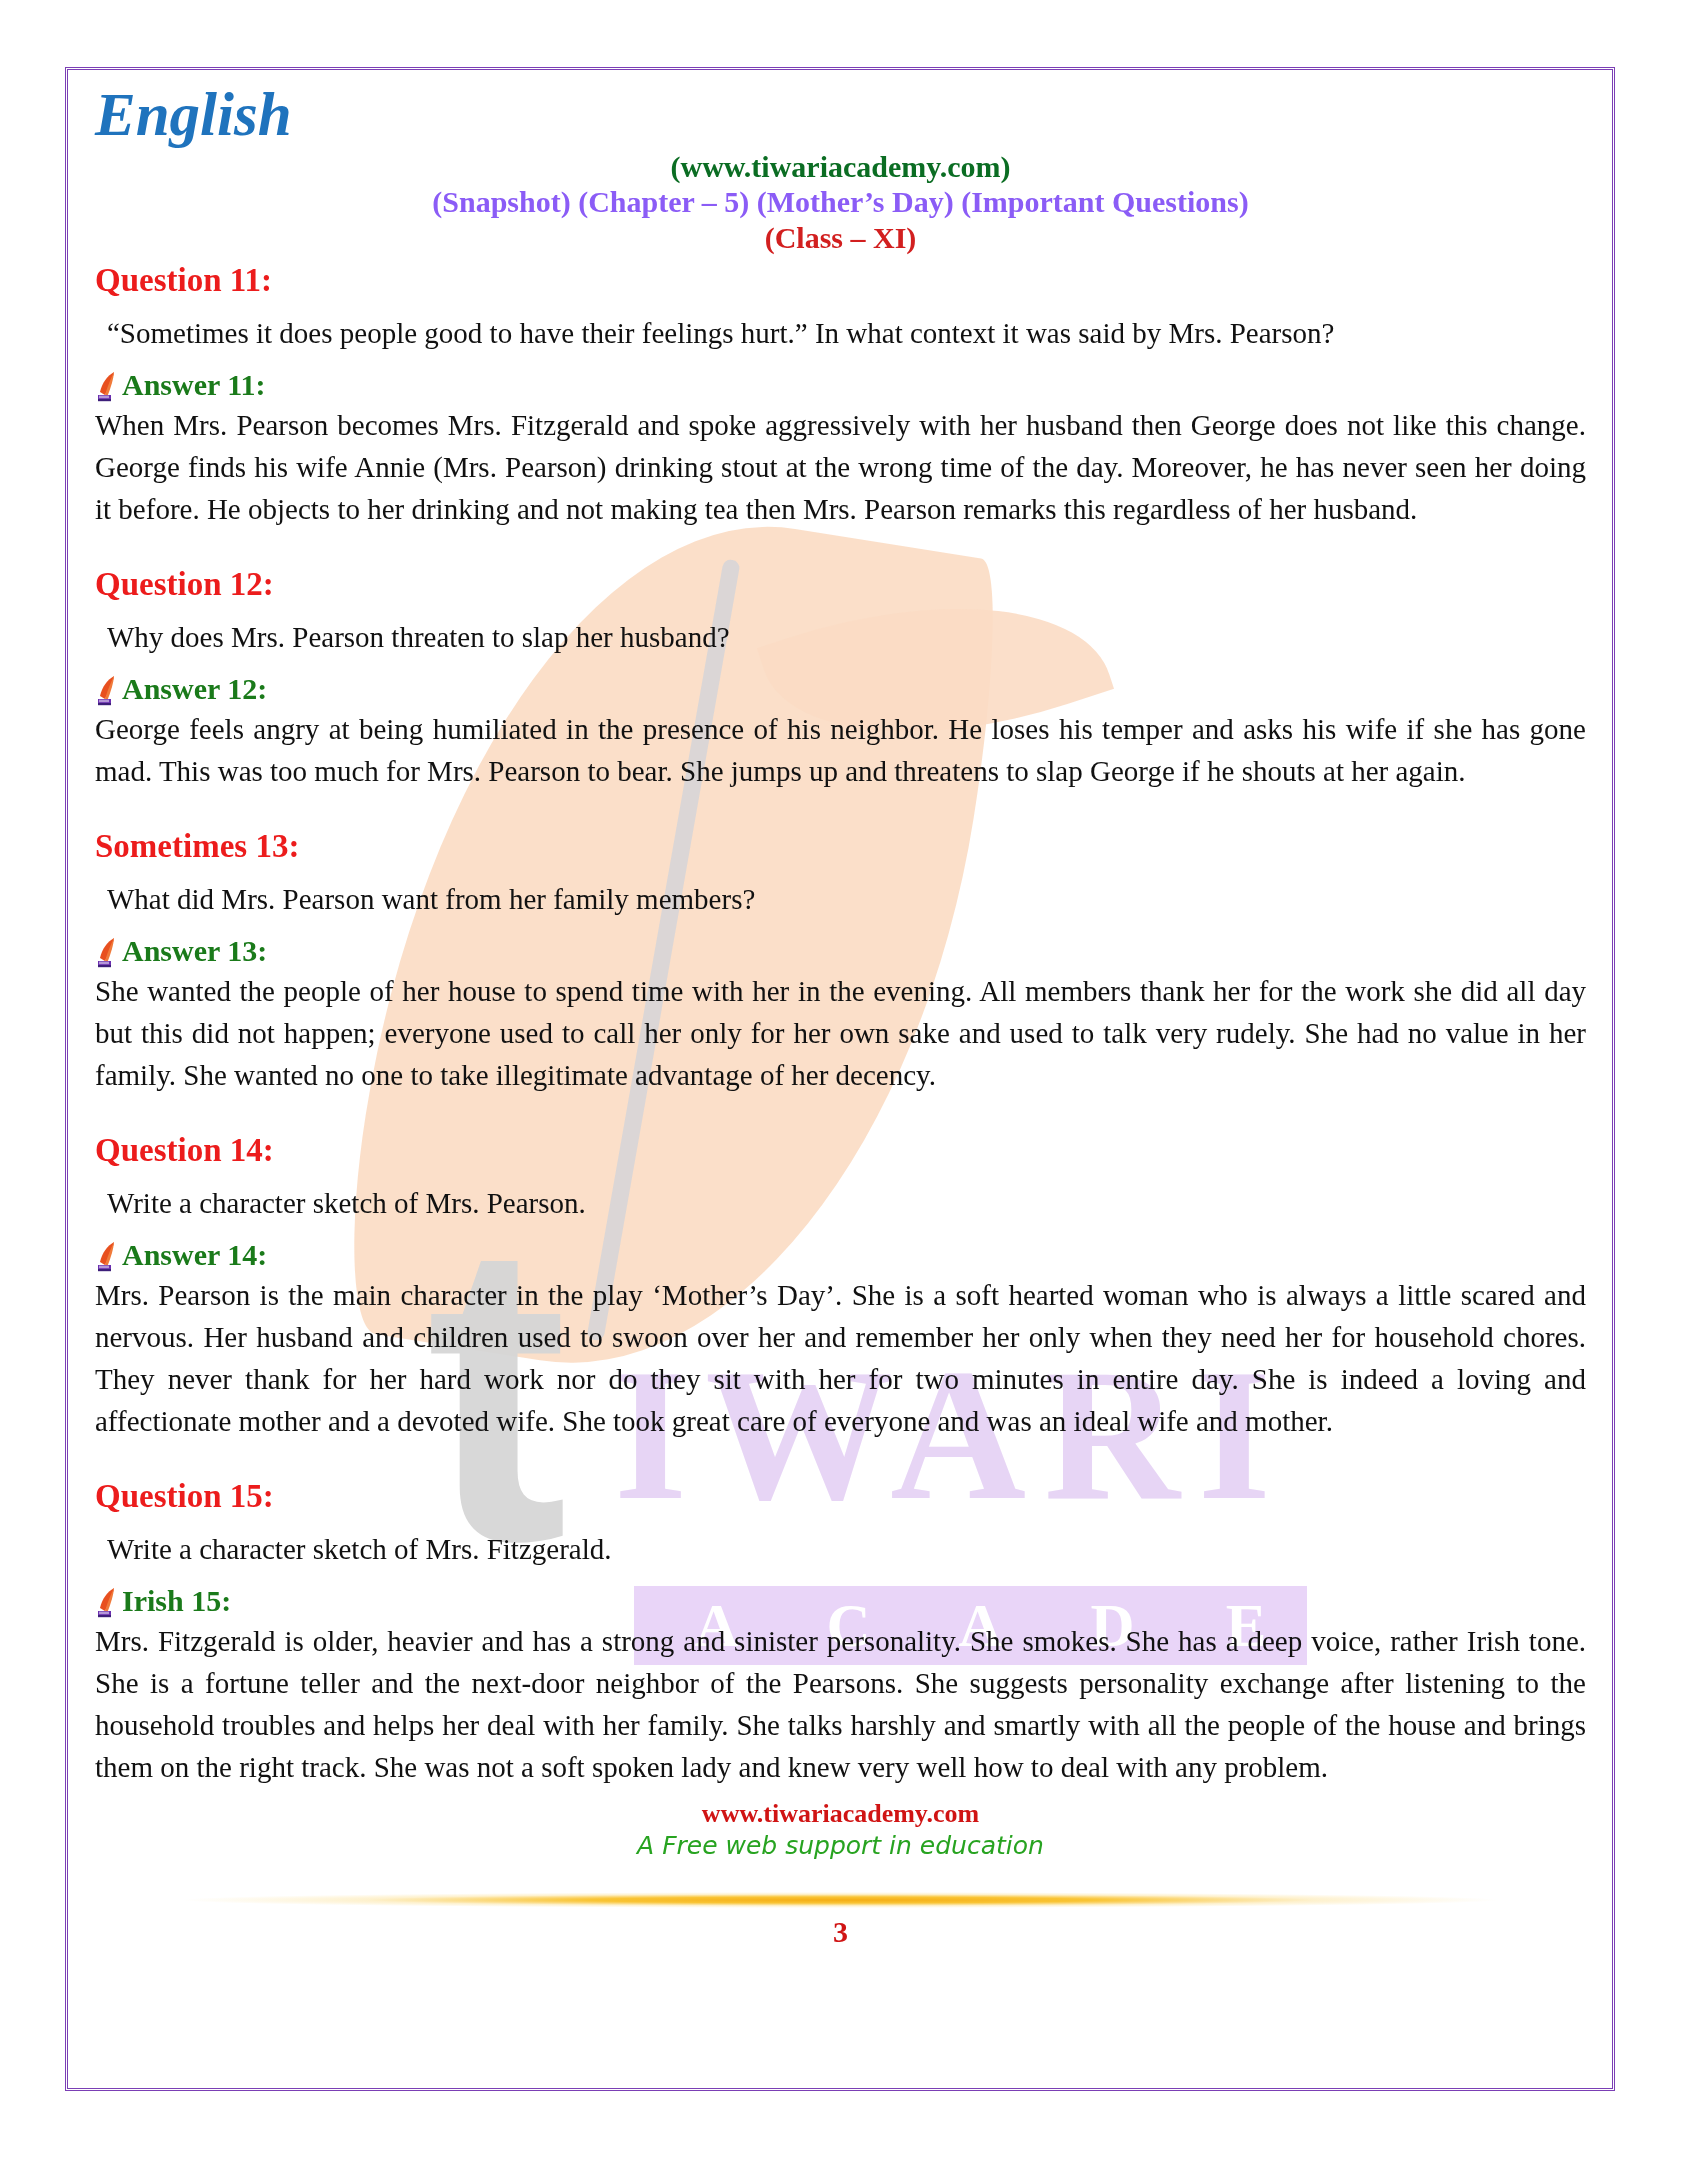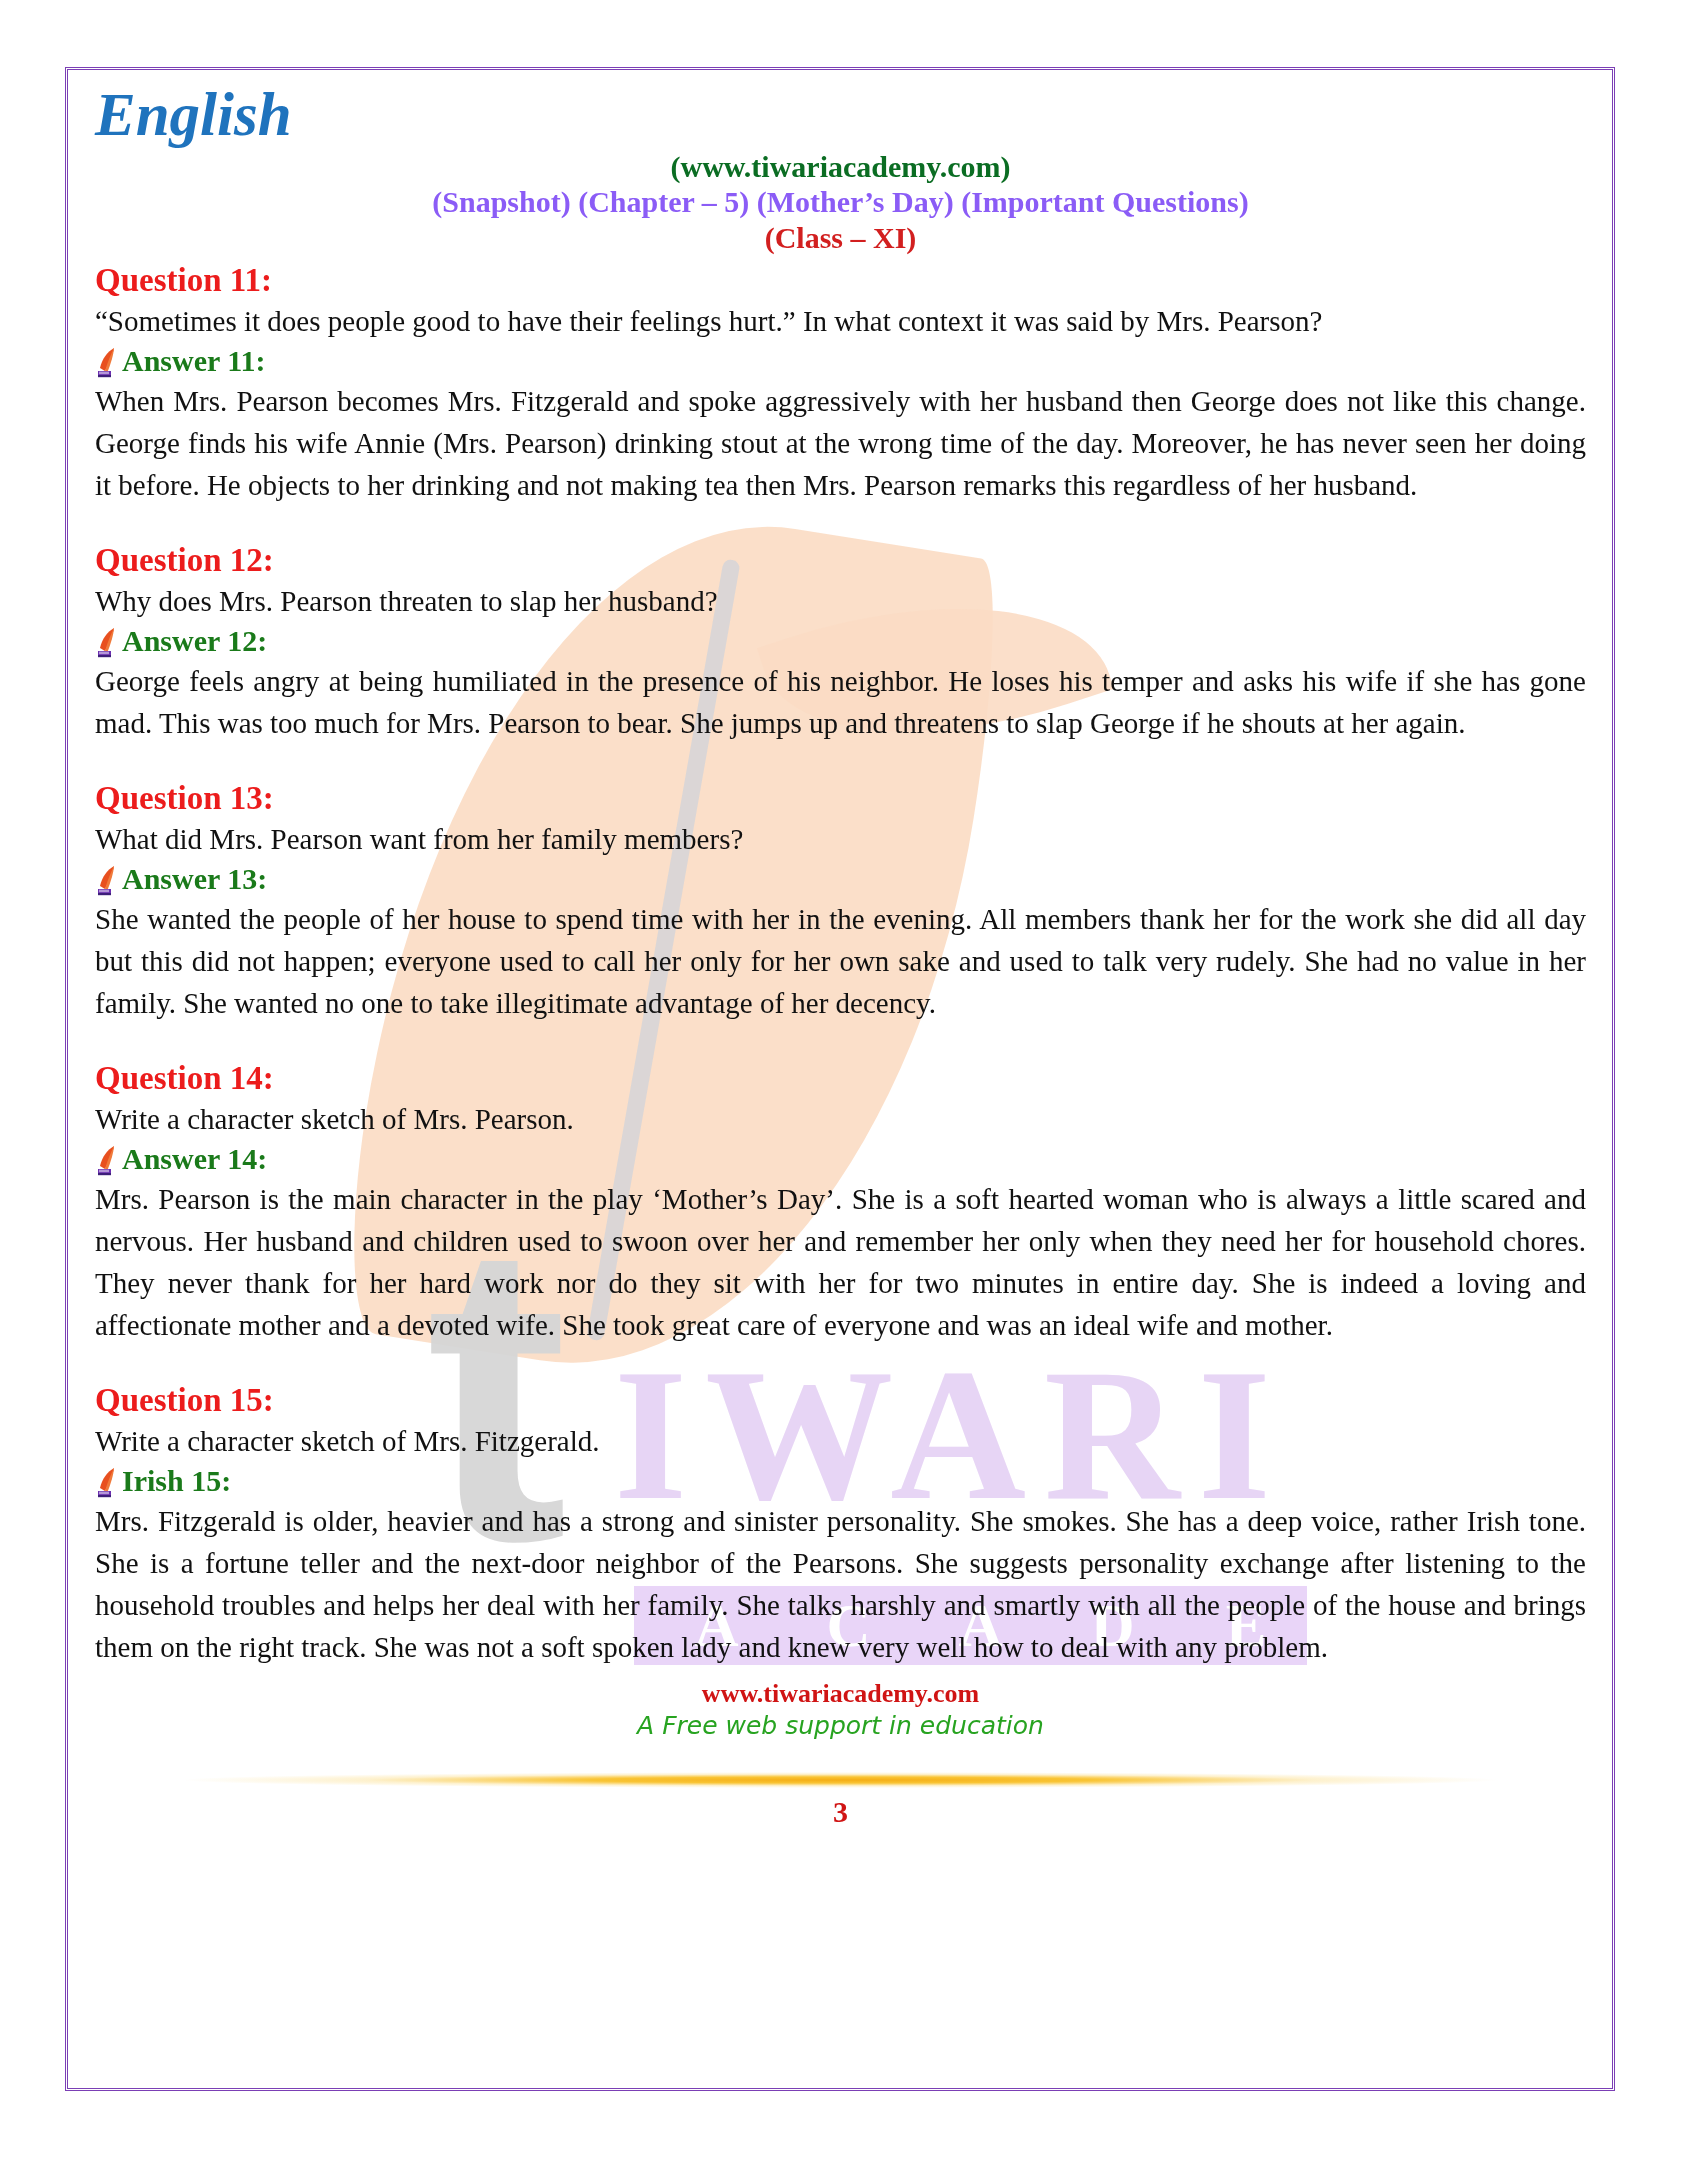--- a/index.html
+++ b/index.html
@@ -185,21 +185,21 @@
     font-weight: 700;
     font-size: 33px;
     line-height: 40px;
     margin: 0;
   }
   .q-text {
     color: #111111;
     font-family: "Liberation Serif", serif;
     font-size: 29px;
     line-height: 42px;
-    margin: 0;
+    margin: 12px;
     text-align: left;
   }
   .a-label-row {
     display: flex;
     align-items: flex-end;
     margin: 0;
     line-height: 40px;
   }
   .quill-icon {
     display: inline-block;
@@ -326,21 +326,21 @@
               <rect x="10.5" y="25.6" width="1" height="2.6" fill="#ffffff"></rect>
               <rect x="12.5" y="25.6" width="1" height="2.6" fill="#ffffff"></rect>
             </svg>
           </span>
           <span class="a-label">Answer 12:</span>
         </div>
         <div class="a-text">George feels angry at being humiliated in the presence of his neighbor. He loses his temper and asks his wife if she has gone mad. This was too much for Mrs. Pearson to bear. She jumps up and threatens to slap George if he shouts at her again.</div>
       </div>
 
       <div class="qa-block">
-        <div class="q-label">Question 13:</div>
+        <div class="q-label">Sometimes 13:</div>
         <div class="q-text">What did Mrs. Pearson want from her family members?</div>
         <div class="a-label-row">
           <span class="quill-icon">
             <svg width="26" height="34" viewBox="0 0 26 34" xmlns="http://www.w3.org/2000/svg">
               <path d="M19 2 C12 6 7 13 5 22 L10 25 C14 17 18 9 19 2 Z" fill="#e8501f"></path>
               <path d="M19 2 C16 8 13 15 10 25 L12.5 26 C16 17 18.5 9 19 2 Z" fill="#f07a3a"></path>
               <rect x="3" y="25" width="13" height="4" fill="#6b2fb0"></rect>
               <rect x="3" y="29" width="13" height="2.2" fill="#3d1f7a"></rect>
               <rect x="4.5" y="25.6" width="1" height="2.6" fill="#ffffff"></rect>
               <rect x="6.5" y="25.6" width="1" height="2.6" fill="#ffffff"></rect>

